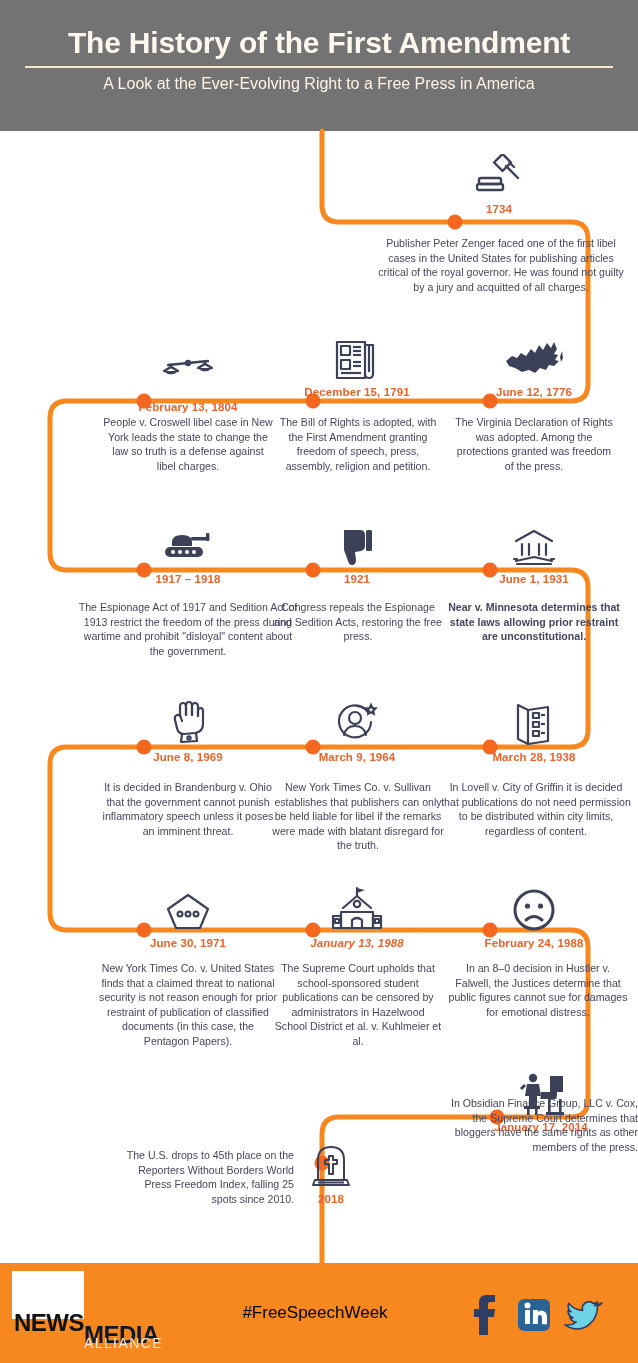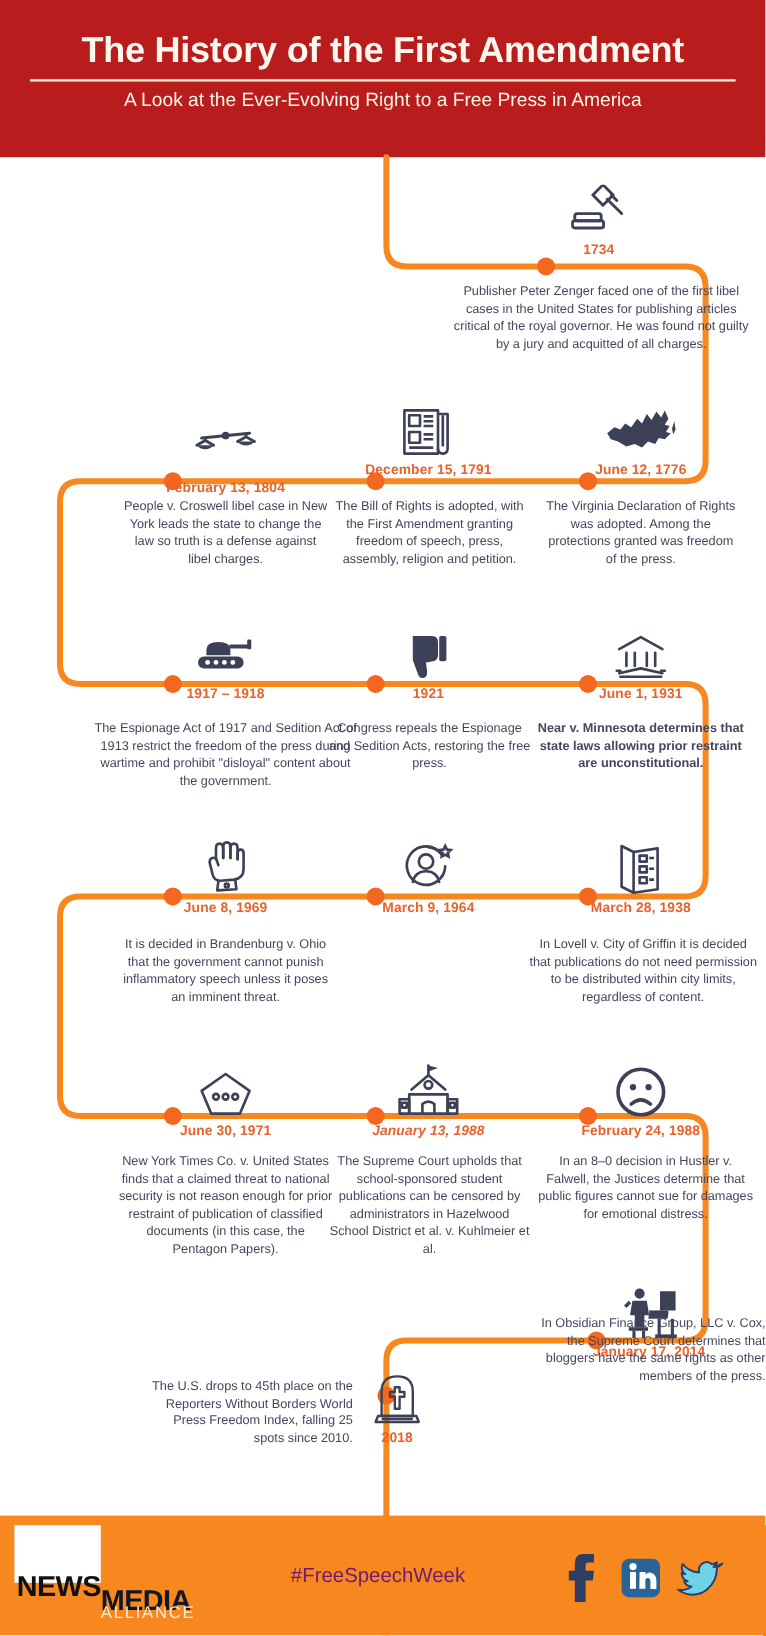--- a/index.html
+++ b/index.html
@@ -6,21 +6,21 @@
   html,body { background:#ffffff; }
   body {
     width:638px; height:1363px; position:relative; overflow:hidden;
     font-family:"Liberation Sans", sans-serif;
     color:#3d4158;
   }
 
   
   #header {
     position:absolute; left:0; top:0; width:638px; height:131px;
-    background:#b91c1c;
+    background:#737373;
   }
   #header-title {
     position:absolute; left:0; top:26px; width:638px;
     text-align:center; font-size:30px; font-weight:bold;
     color:#FFF8EE; letter-spacing:-0.2px;
   }
   #header-rule {
     position:absolute; left:25px; top:66px; width:588px; height:2px;
     background:#FCE6C8;
   }
@@ -68,21 +68,21 @@
   #logo-media {
     position:absolute; left:72px; top:50px;
     font-size:24px; font-weight:bold; color:#0f172a; letter-spacing:-0.5px;
   }
   #logo-alliance {
     position:absolute; left:72px; top:64px;
     font-size:14px; color:#FFE9CF; letter-spacing:1.4px;
   }
   #hashtag {
     position:absolute; left:195px; top:40px; width:240px;
-    text-align:center; font-size:17px; color:#701a75;
+    text-align:center; font-size:17px; color:#000000;
   }
   #social { position:absolute; left:466px; top:30px; width:140px; height:46px; }
   .social-btn { position:absolute; top:0; cursor:pointer; }
   #fb-icon  { left:6px; }
   #li-icon  { left:50px; }
   #tw-icon  { left:98px; }
 </style>
 </head>
 <body>
 
@@ -272,20 +272,21 @@
           <path d="M33,10 A16,16 0 1,0 36,20 "></path>
           <path d="M33,10 A16,16 0 0,0 22,4"></path>
           <circle cx="20" cy="16" r="6"></circle>
           <path d="M9,33 Q11,24 20,24 Q29,24 31,33"></path>
           <path d="M36,3 l1.4,3 3.1,0.4 -2.3,2.2 0.6,3.1 -2.8,-1.5 -2.8,1.5 0.6,-3.1 -2.3,-2.2 3.1,-0.4 Z"></path>
         </g>
       </svg>
     </div>
     <div class="date">March 9, 1964</div>
   </div>
+  <div class="desc" style="left:228px; top:780px; width:172px;">New York Times Co. v. Sullivan establishes that publishers can only be held liable for libel if the remarks were made with blatant disregard for the truth.</div>
 
   <div class="node" style="left:84px; top:698px; width:120px;">
     <div class="icon">
       <svg width="36" height="46" viewBox="0 0 36 46">
         <g fill="none" stroke="#3d4158" stroke-width="2.2" stroke-linejoin="round" stroke-linecap="round">
           <path d="M10,16 L10,7 Q10,3 13,3 Q16,3 16,7 L16,15"></path>
           <path d="M16,15 L16,6 Q16,2 19,2 Q22,2 22,6 L22,15"></path>
           <path d="M22,15 L22,7 Q22,3 25,3 Q28,3 28,7 L28,16"></path>
           <path d="M28,16 L28,11 Q28,8 30.5,8 Q33,8 33,11 L33,24 Q33,32 25,33 L14,34 Q8,34 7,28 L5,20 Q4,16 7,15 Q10,14 11,18 L12,21"></path>
           <path d="M12,34 L11,42 L27,41 L26,33"></path>

